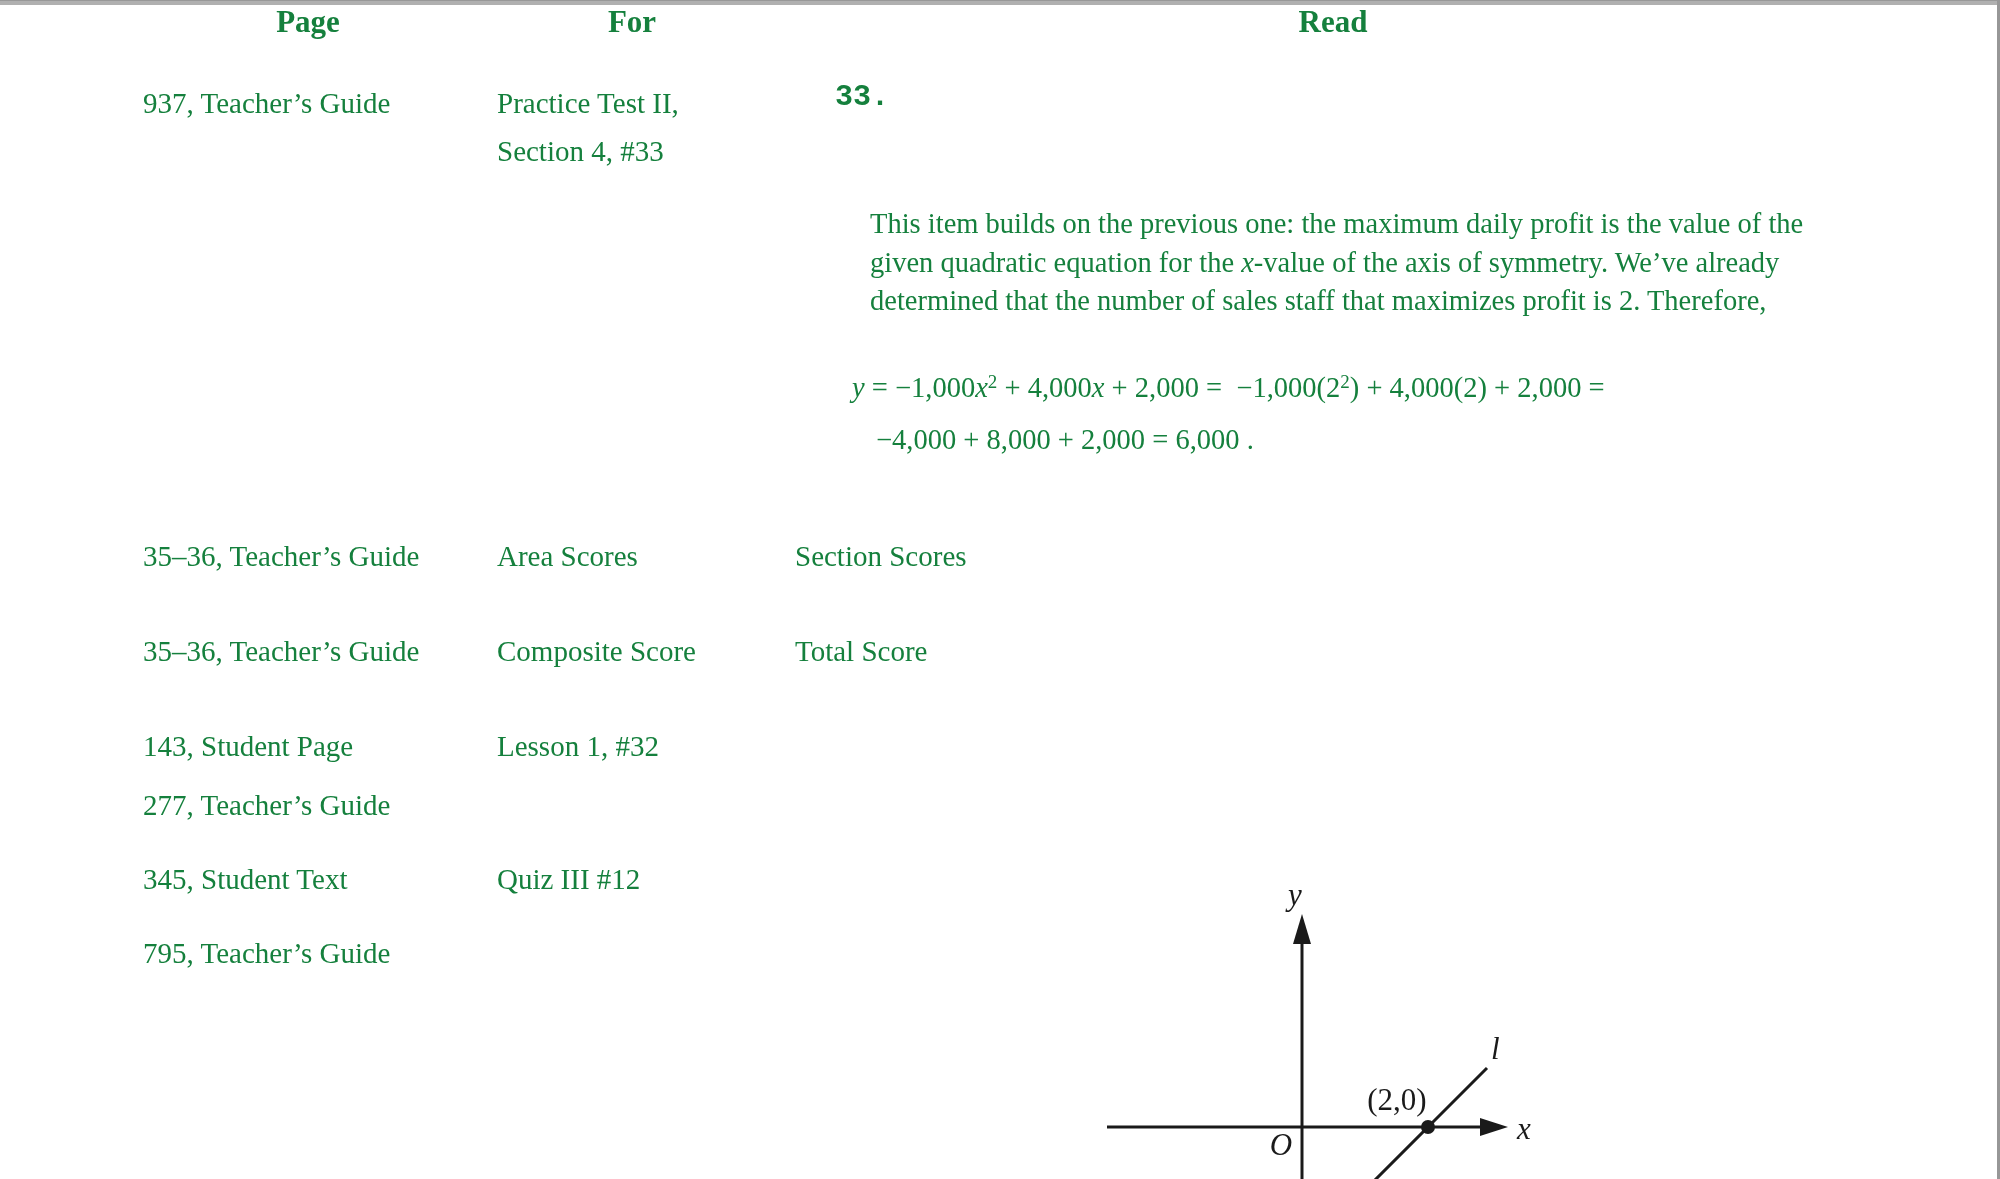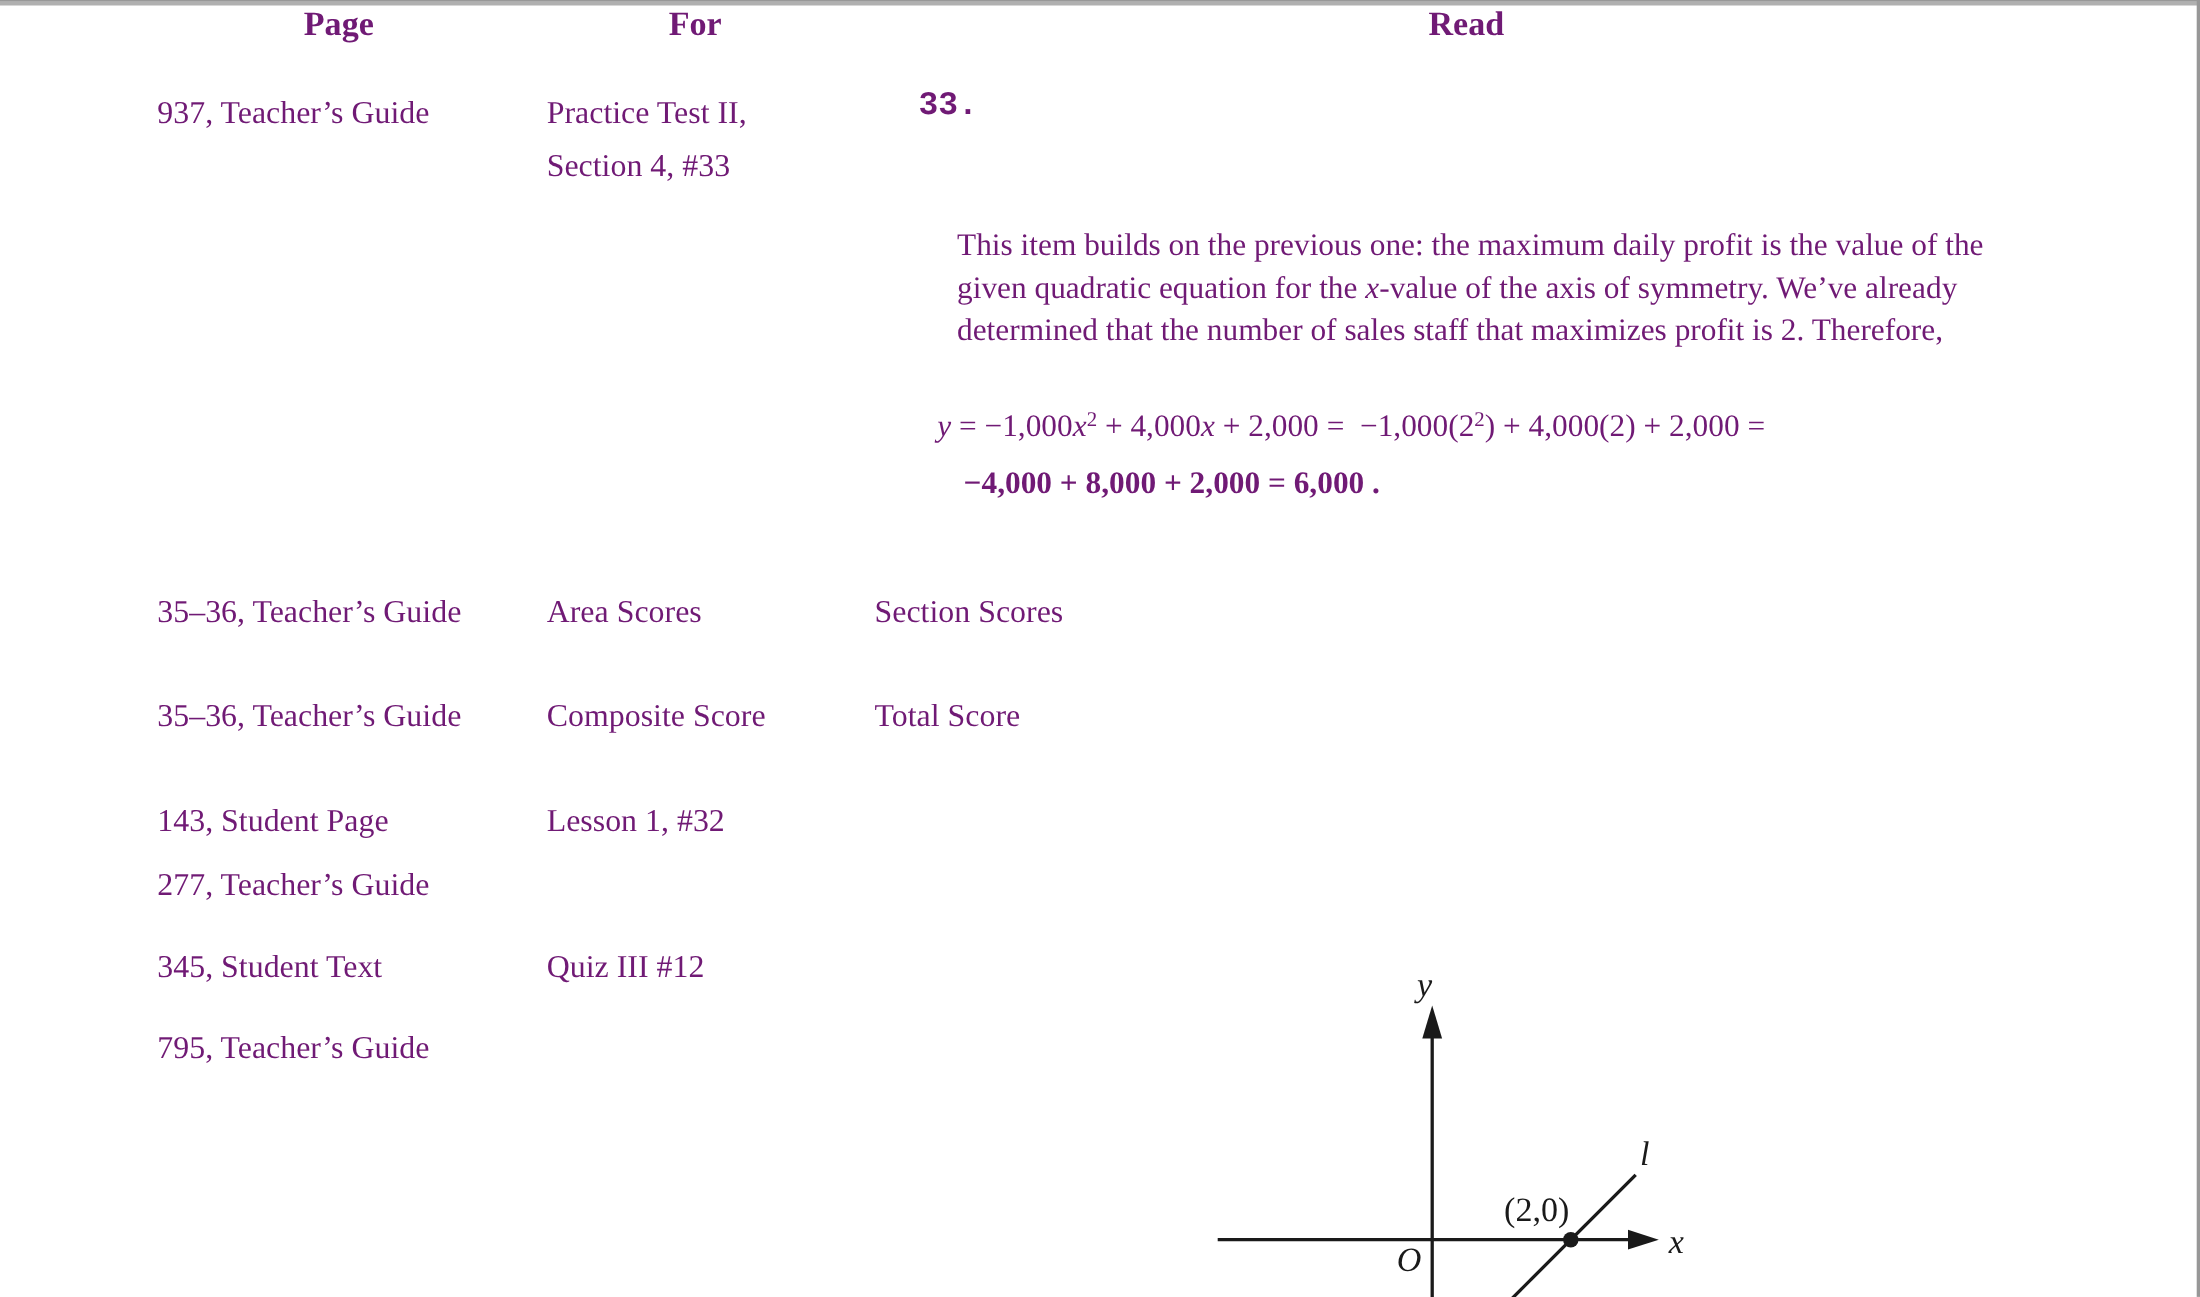--- a/index.html
+++ b/index.html
@@ -1,21 +1,21 @@
 <!DOCTYPE html>
 <html><head>
 <meta charset="utf-8">
 <style>
   html, body { margin: 0; padding: 0; background: #ffffff; }
   .page {
     position: relative;
     width: 2000px;
     height: 1179px;
     background: #ffffff;
-    color: #701a75;
+    color: #15803d;
     font-family: "Liberation Serif", serif;
     overflow: hidden;
   }
   .edge-top {
     position: absolute; left: 0; top: 0; width: 2000px; height: 4px;
     background: #b0b0b0; border-top: 1px solid #989898;
   }
   .edge-right {
     position: absolute; right: 0; top: 0; width: 3px; height: 1179px;
     background: #979797;
@@ -49,21 +49,21 @@
   }
   .seg-r  { font-style: normal; }
   .seg-it { font-style: italic; }
   .eq {
     position: absolute; font-size: 28.5px; white-space: pre;
   }
   .eq sup.seg-sup {
     font-size: 19px; line-height: 0; position: relative; top: 1px;
   }
   .eq1 { left: 852px; top: 372px; }
-  .eq2 { left: 876px; top: 424px; font-weight: bold; }
+  .eq2 { left: 876px; top: 424px; }
   .graph {
     position: absolute; left: 1060px; top: 858px;
     width: 540px; height: 321px;
   }
   .graph .stroke { stroke: #1a1a1a; stroke-width: 3; fill: none; }
   .graph .fill   { fill: #1a1a1a; stroke: none; }
   .glabel {
     font-family: "Liberation Serif", serif;
     font-size: 31px; fill: #1a1a1a;
   }

